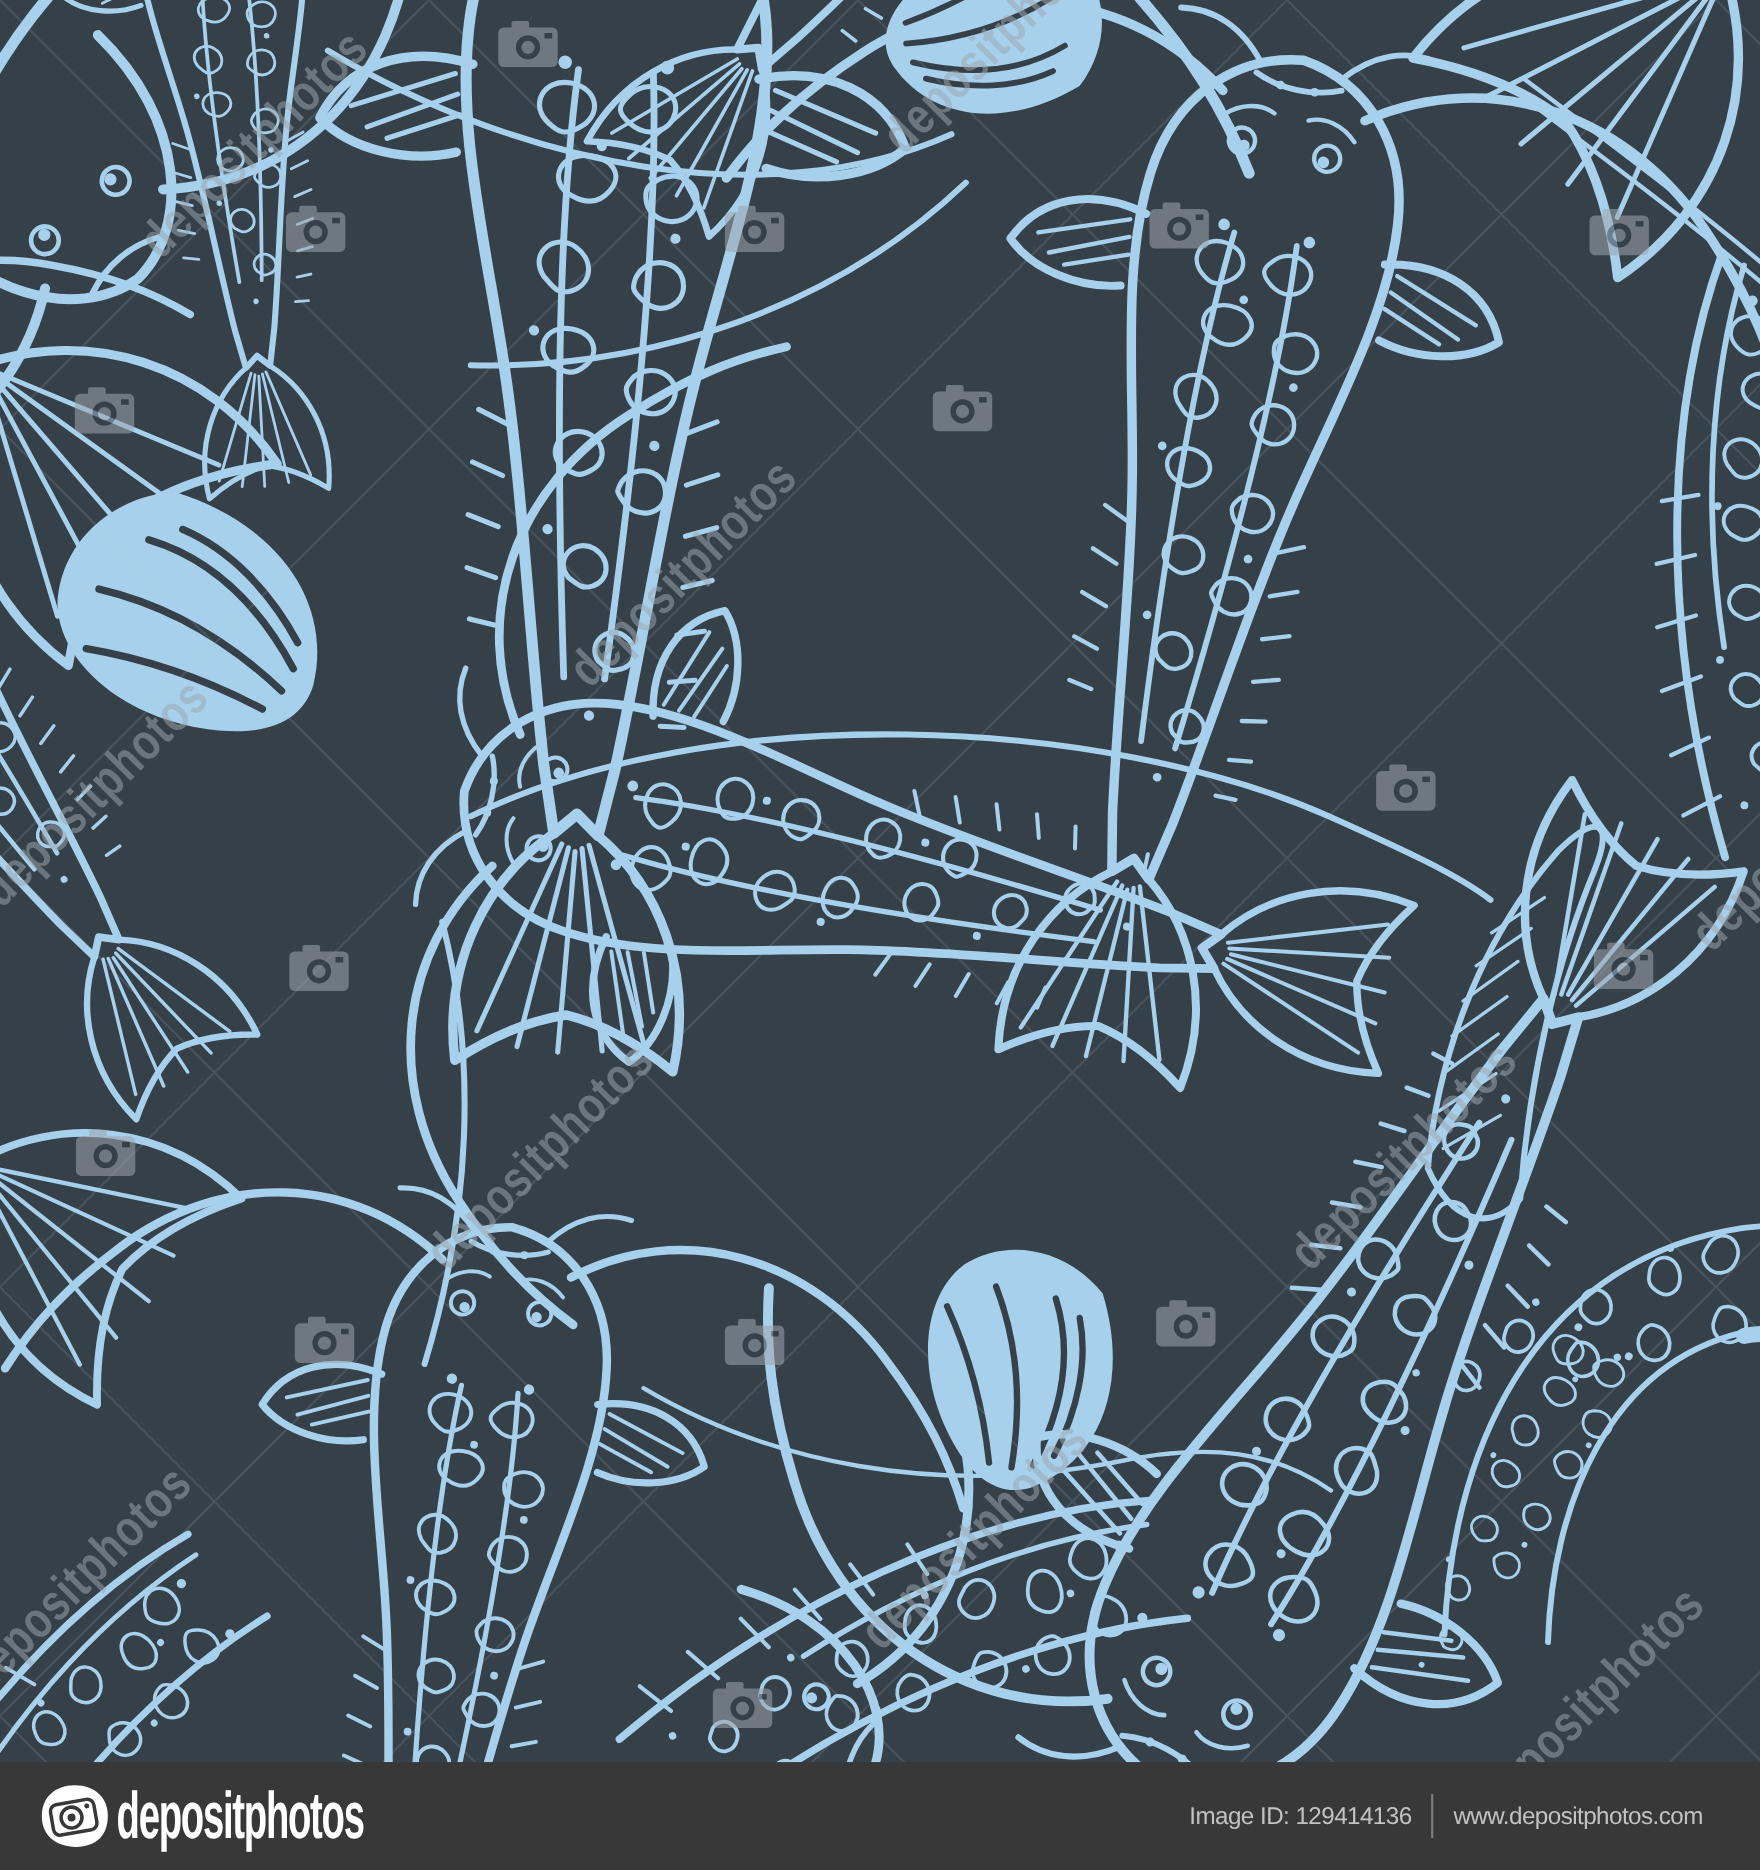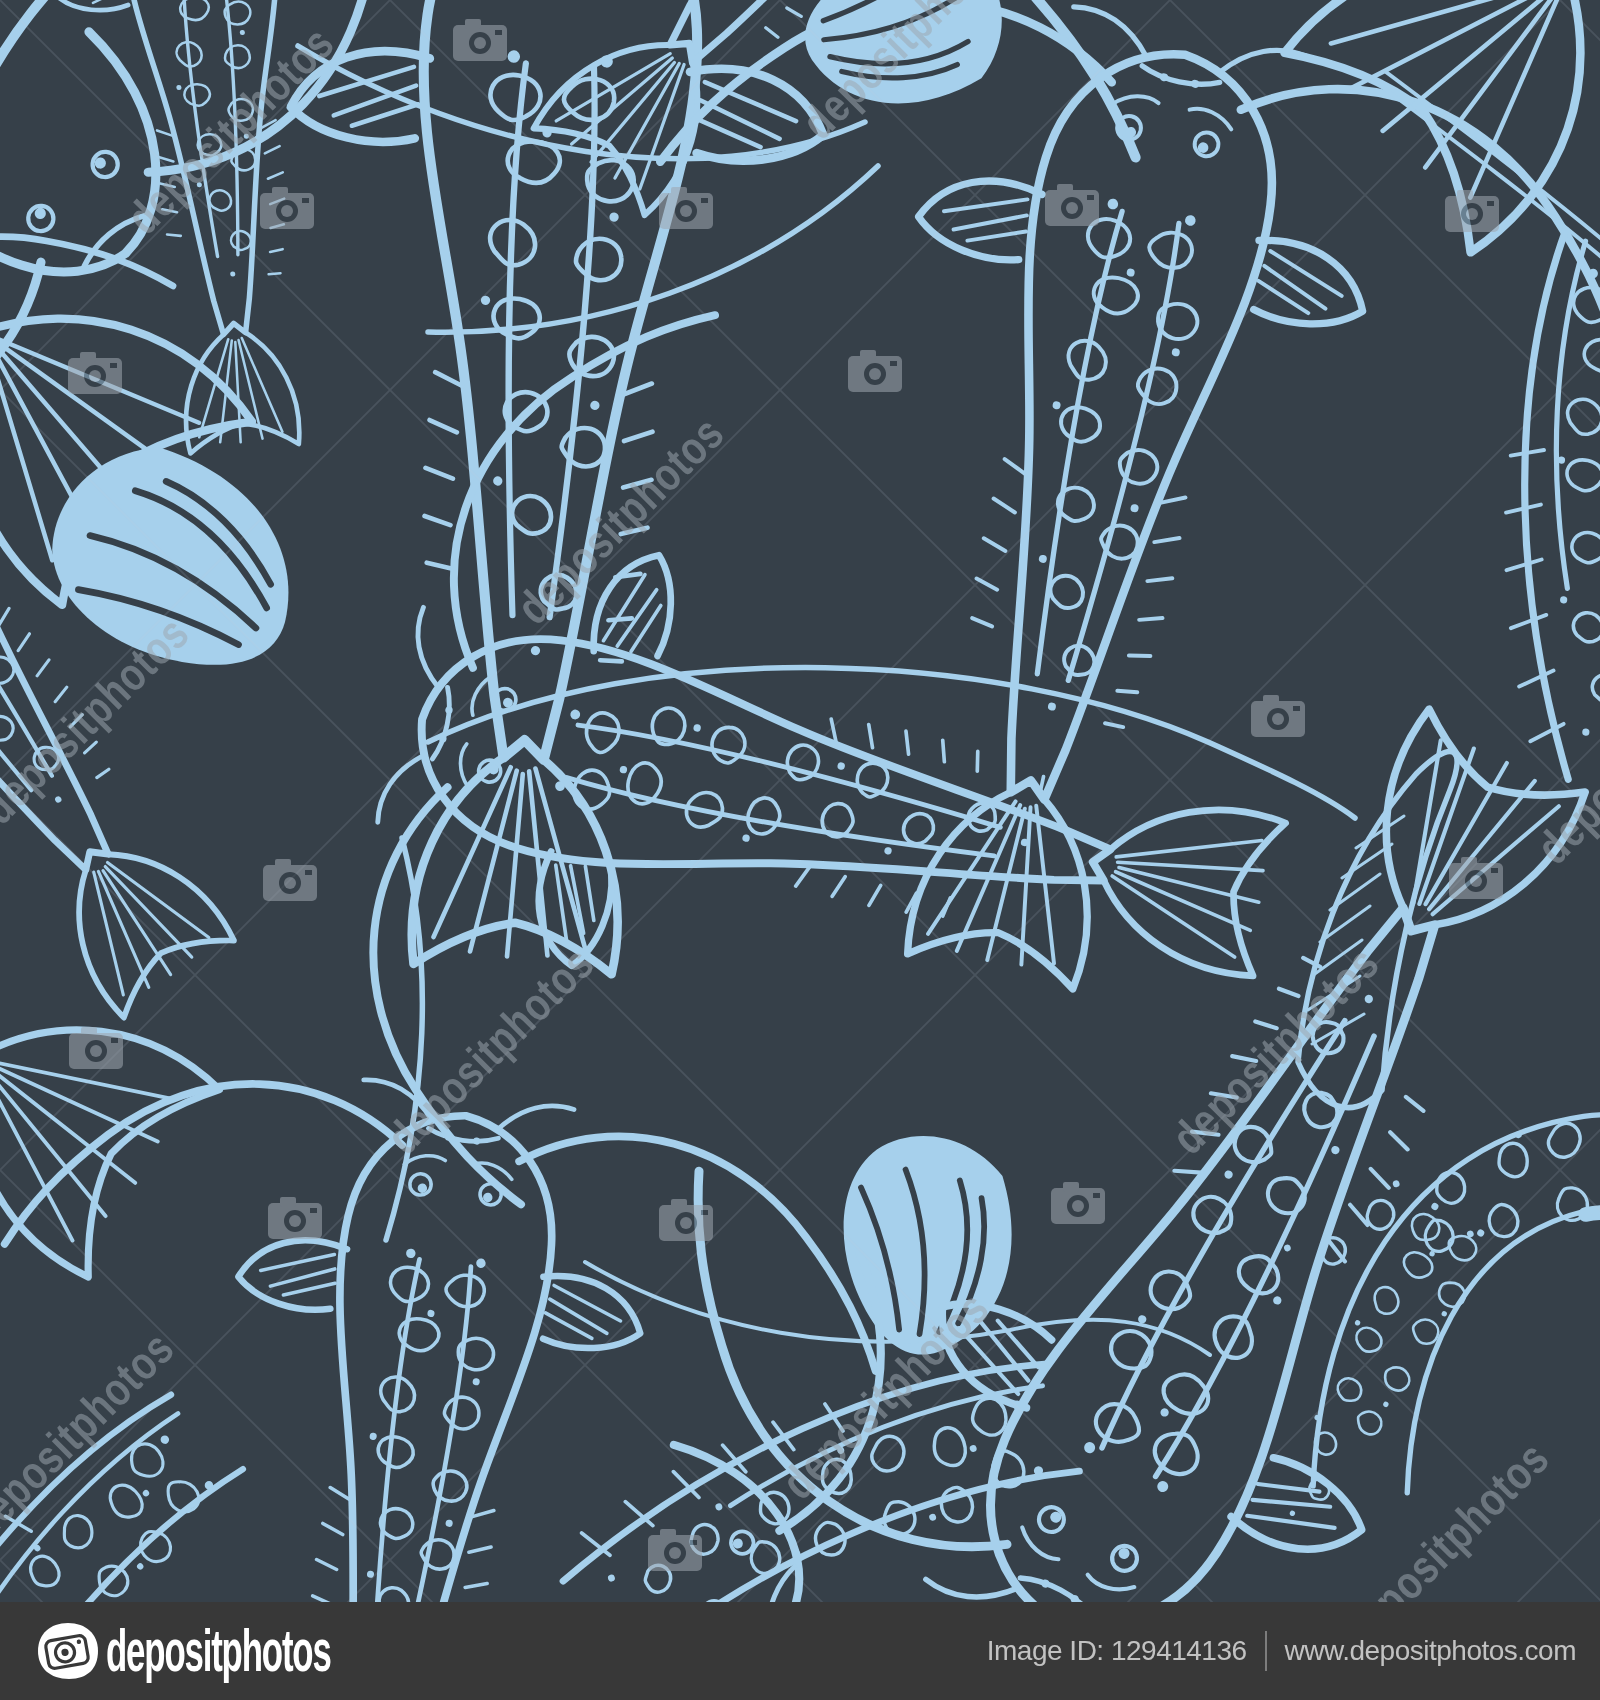--- a/index.html
+++ b/index.html
@@ -32,22 +32,22 @@
     position:absolute;left:0;bottom:0;width:1600px;height:98px;background:#383838;
     display:flex;align-items:center;z-index:10;
   }
   .footer-logo{display:flex;align-items:center;margin-left:36px;}
   .logo-text{
     font-weight:bold;font-size:60px;color:#ffffff;letter-spacing:-2px;line-height:1;
     margin-left:6px;
   }
   .logo-text .cond{display:inline-block;transform:scaleX(0.58);transform-origin:left center;}
   .footer-meta{
-    margin-left:auto;margin-right:24px;display:flex;align-items:center;
-    color:#c2c2c2;font-size:28px;letter-spacing:-0.5px;text-align:right;
+    margin-left:auto;margin-right:52px;display:flex;align-items:center;
+    color:#c2c2c2;font-size:22px;letter-spacing:-0.5px;text-align:right;
   }
   .footer-meta .divider{width:2px;height:40px;background:#7d7d7d;margin:0 18px;}
 </style>
 </head>
 <body>
 
 <div class="stage">
 
   <svg class="art" width="1600" height="1602" viewBox="0 0 1600 1602">
     <defs>

